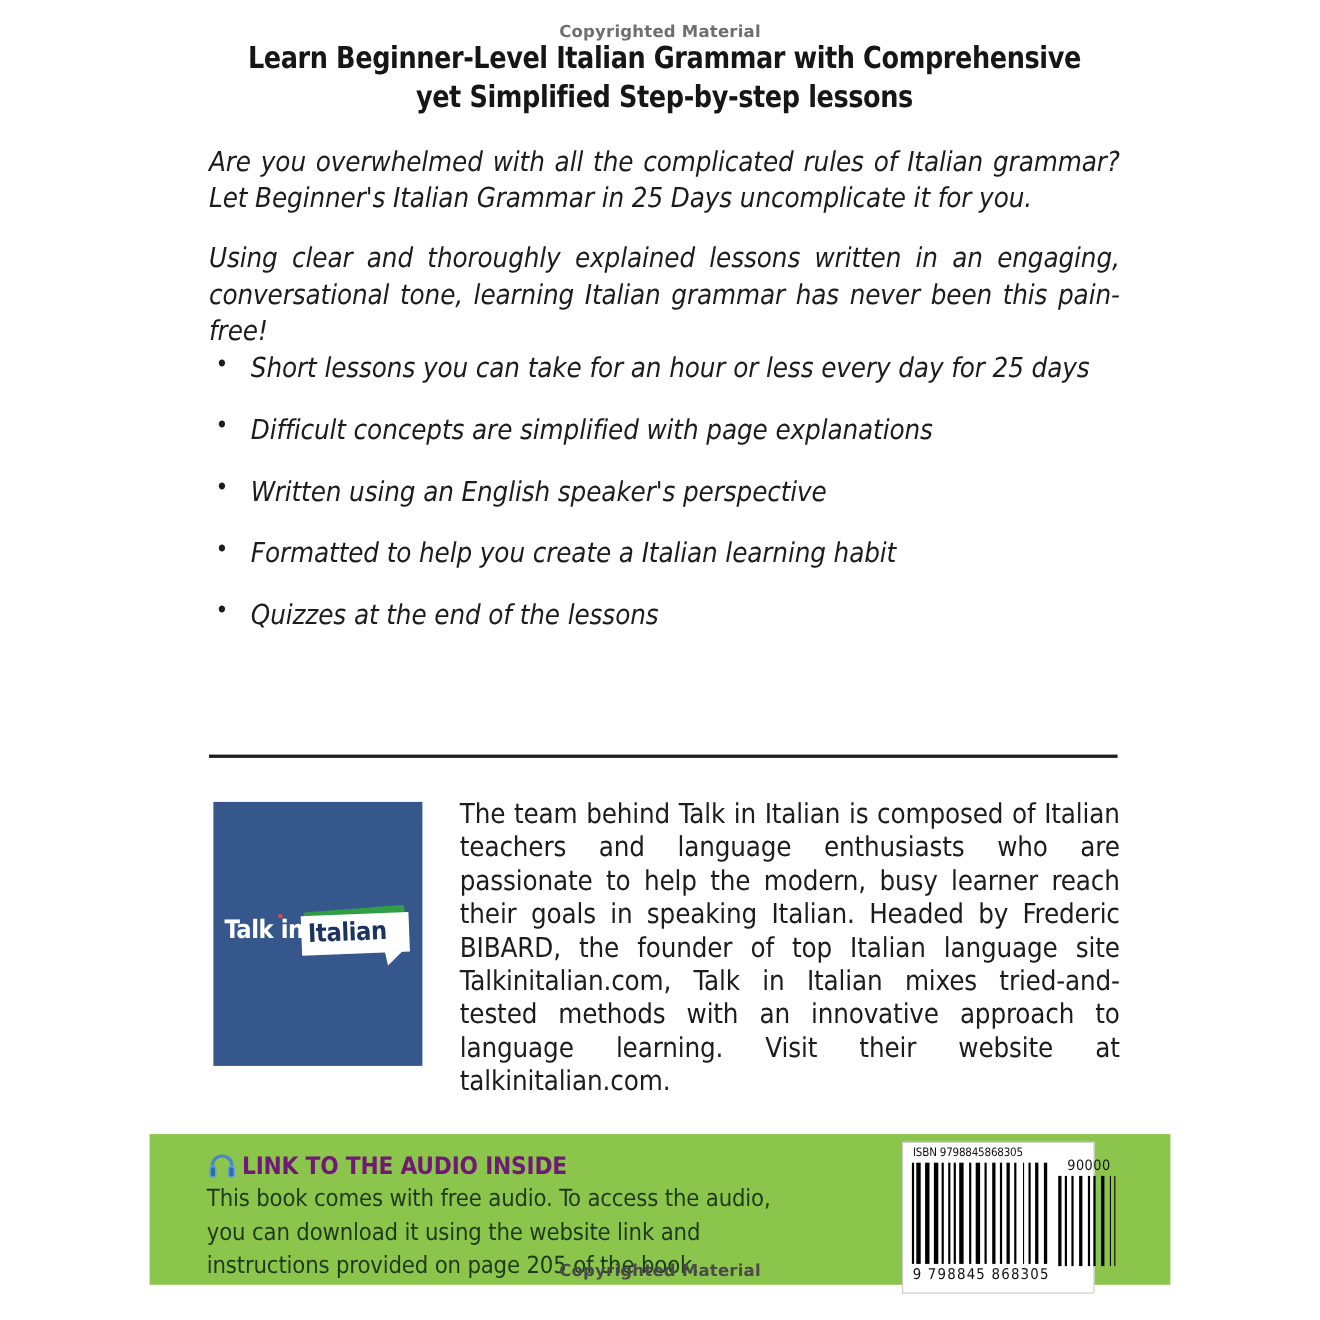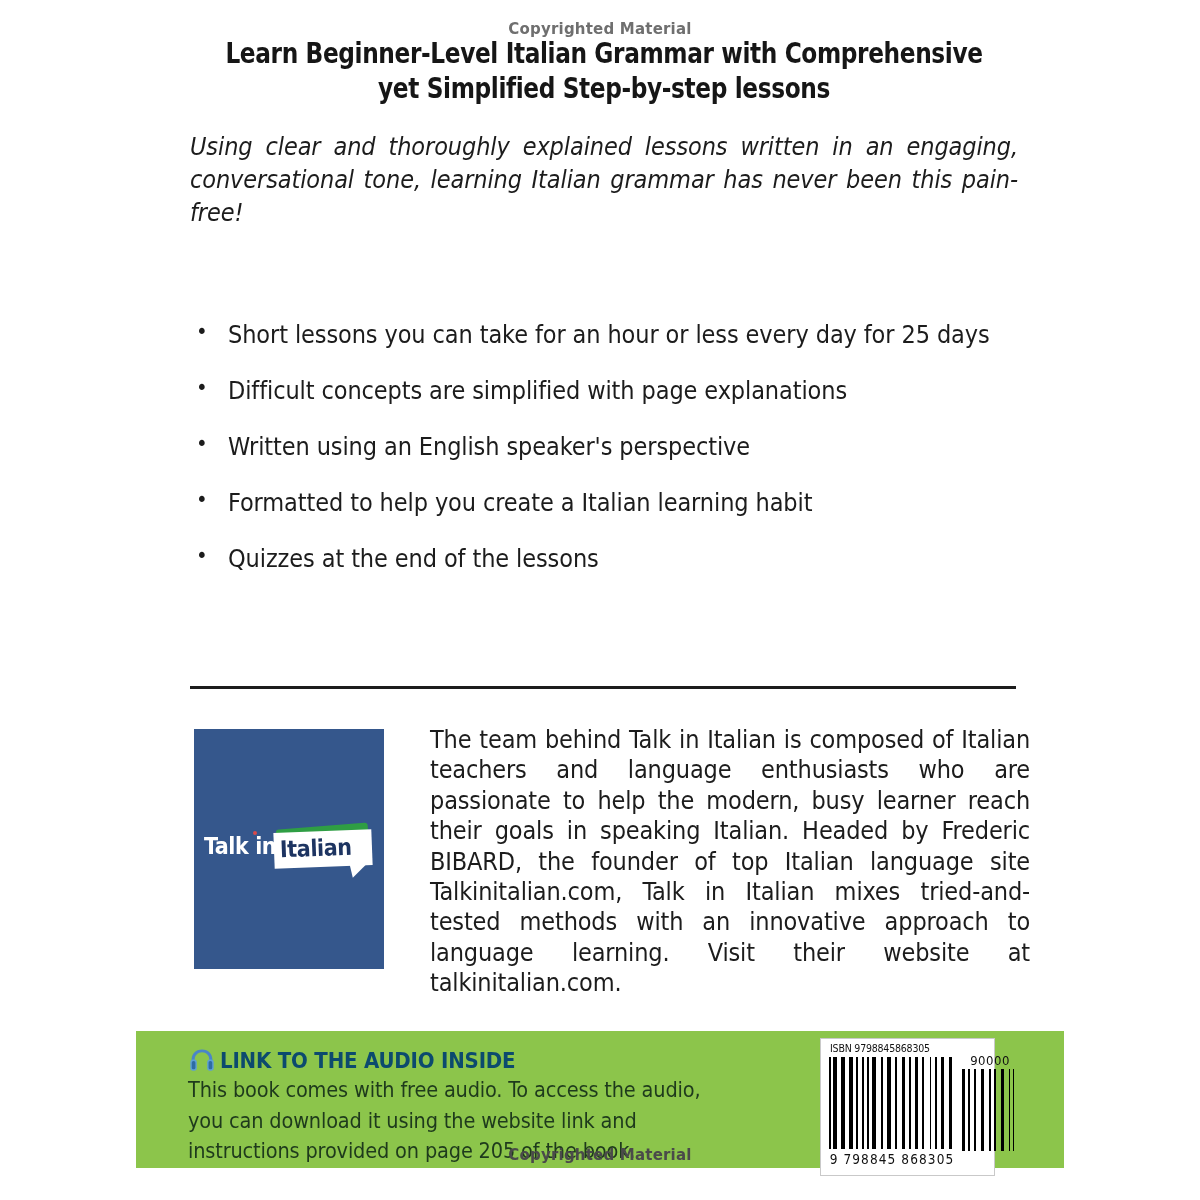--- a/index.html
+++ b/index.html
@@ -74,20 +74,21 @@
 
   .bullets {
     position: absolute;
     left: 190px;
     top: 320px;
     width: 828px;
     margin: 0;
     padding: 0;
     list-style: none;
     font-family: "DejaVu Sans Condensed", "Liberation Sans Narrow", "Liberation Sans", sans-serif;
+    font-style: italic;
     font-size: 25px;
     color: #1c1c1c;
   }
   .bullets li {
     position: relative;
     padding-left: 38px;
     margin-bottom: 26px;
     line-height: 1.2;
     letter-spacing: -0.1px;
   }
@@ -193,21 +194,21 @@
     font-weight: 700;
     font-size: 23px;
     color: #1d3461;
     letter-spacing: -0.4px;
     line-height: 1;
     transform: rotate(-2.2deg);
   }
 
   .pub-text {
     position: absolute;
-    left: 240px;
+    left: 228px;
     top: 0px;
     width: 600px;
     font-family: "DejaVu Sans Condensed", "Liberation Sans Narrow", "Liberation Sans", sans-serif;
     font-size: 25px;
     line-height: 1.215;
     color: #1c1c1c;
     text-align: justify;
     letter-spacing: -0.15px;
   }
   .pub-text p { margin: 0; }
@@ -231,21 +232,21 @@
     display: flex;
     align-items: center;
     gap: 4px;
     margin-bottom: 2px;
   }
   .headphone-icon { width: 28px; height: 26px; display: block; }
   .audio-title {
     font-family: "DejaVu Sans Condensed", "Liberation Sans Narrow", "Liberation Sans", sans-serif;
     font-weight: 700;
     font-size: 22px;
-    color: #0c4a6e;
+    color: #701a75;
     letter-spacing: -0.2px;
   }
   .audio-body {
     font-family: "DejaVu Sans Condensed", "Liberation Sans Narrow", "Liberation Sans", sans-serif;
     font-size: 21.5px;
     line-height: 1.42;
     color: #1e3a1c;
     letter-spacing: -0.15px;
     margin: 0;
   }
@@ -313,20 +314,21 @@
 </head>
 <body>
 
 <div class="page">
 
   <div class="copyright-mark top">Copyrighted Material</div>
 
   <div class="headline">Learn Beginner-Level Italian Grammar with Comprehensive yet Simplified Step-by-step lessons</div>
 
   <div class="italic-block">
+    <p>Are you overwhelmed with all the complicated rules of Italian grammar? Let Beginner's Italian Grammar in 25 Days uncomplicate it for you.</p>
     <p>Using clear and thoroughly explained lessons written in an engaging, conversational tone, learning Italian grammar has never been this pain-free!</p>
   </div>
 
   <ul class="bullets">
     <li>Short lessons you can take for an hour or less every day for 25 days</li>
     <li>Difficult concepts are simplified with page explanations</li>
     <li>Written using an English speaker's perspective</li>
     <li>Formatted to help you create a Italian learning habit</li>
     <li>Quizzes at the end of the lessons</li>
   </ul>

